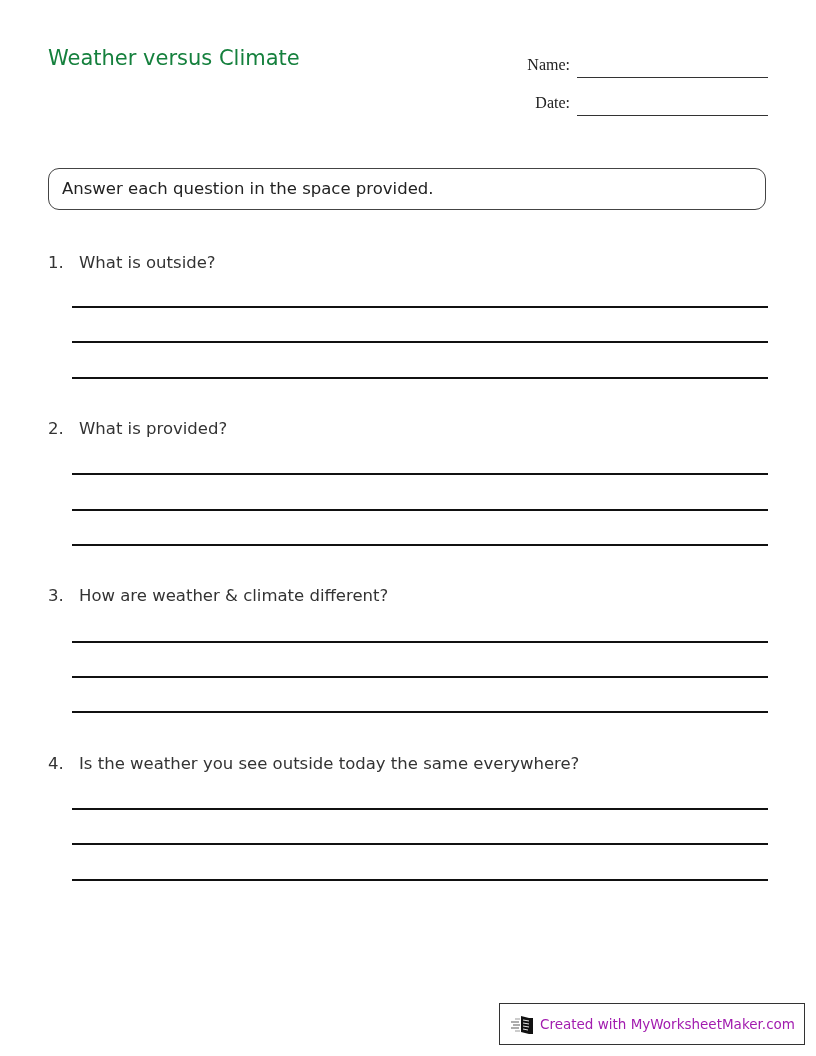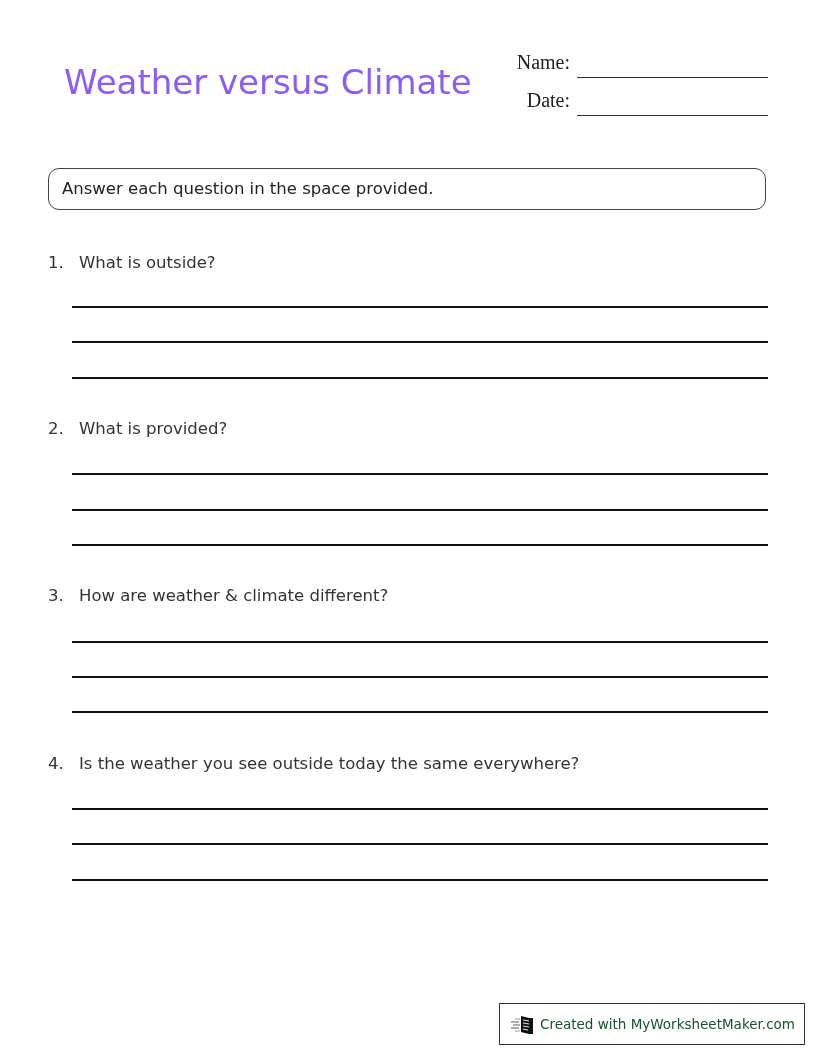--- a/index.html
+++ b/index.html
@@ -12,39 +12,39 @@
       height: 1056px;
       position: relative;
       overflow: hidden;
       font-family: "DejaVu Sans", sans-serif;
       color: #222222;
     }
     .title {
       position: absolute;
       left: 48px;
       top: 46px;
-      font-size: 34px;
+      font-size: 21px;
       font-weight: normal;
-      color: #8b5cf6;
+      color: #15803d;
       letter-spacing: 0px;
-      margin: 16px;
+      margin: 0;
       white-space: nowrap;
     }
     .meta-row {
       position: absolute;
       left: 500px;
       width: 268px;
       height: 24px;
     }
     .meta-label {
       position: absolute;
       right: 198px;
       bottom: 4px;
       font-family: "Liberation Serif", serif;
-      font-size: 20px;
+      font-size: 16px;
       color: #222222;
       white-space: nowrap;
     }
     .meta-line {
       position: absolute;
       left: 77px;
       right: 0;
       bottom: 0;
       border-bottom: 1.5px solid #333333;
       height: 0;
@@ -109,21 +109,21 @@
       left: 10px;
       top: 11px;
       width: 26px;
       height: 20px;
     }
     .footer-text {
       position: absolute;
       left: 40px;
       top: 12px;
       font-size: 13.5px;
-      color: #14532d;
+      color: #a21caf;
       white-space: nowrap;
     }
   </style>
 </head>
 <body>
 
 <h1 class="title">Weather versus Climate</h1>
 
 <div class="meta-row" style="top:54px;">
   <span class="meta-label">Name:</span>

